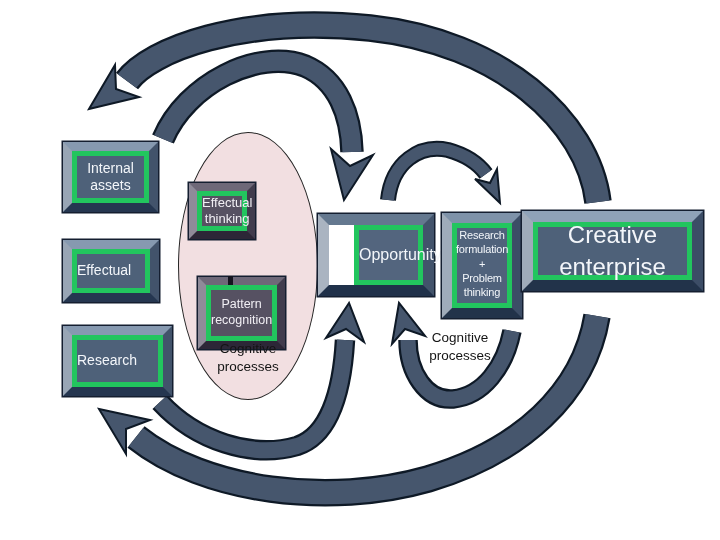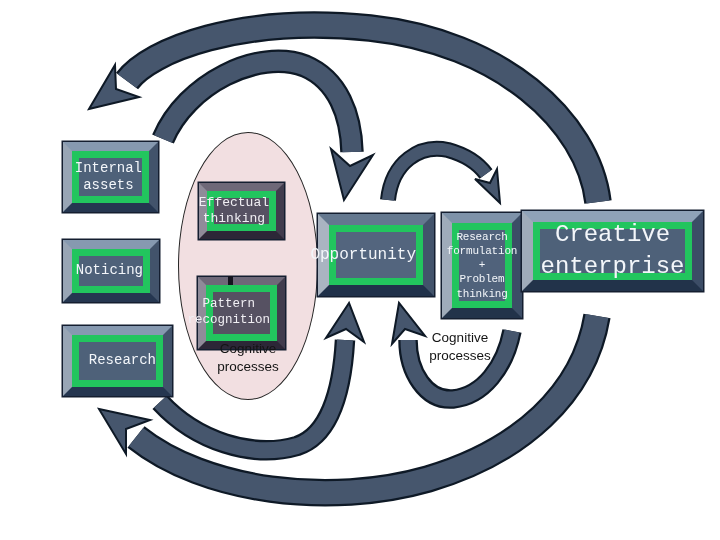--- a/index.html
+++ b/index.html
@@ -7,28 +7,28 @@
     position:relative;width:720px;height:540px;background:#ffffff;
     overflow:hidden;font-family:"Liberation Sans", sans-serif;
   }
   #arrow-layer{position:absolute;left:0;top:0;z-index:1;}
   .au{fill:none;stroke:#0e1926;stroke-linecap:butt;}
   .ab{fill:none;stroke:#46566d;stroke-linecap:butt;}
   .ah{fill:#46566d;stroke:#0e1926;stroke-width:2;stroke-linejoin:miter;}
 
   .bbox{position:absolute;z-index:3;box-sizing:border-box;
         box-shadow:0 0 0 1.5px #141e30;}
-  .bbox .inner{width:100%;height:100%;box-sizing:border-box;border:7px solid #22c55e;
-        display:flex;align-items:center;justify-content:flex-end;text-align:center;
-        line-height:1.25;font-family:Liberation Mono, monospace;}
+  .bbox .inner{width:100%;height:100%;box-sizing:border-box;border:5px solid #22c55e;
+        display:flex;align-items:center;justify-content:flex-start;text-align:center;
+        line-height:1.25;}
   .blue{border:9px solid;border-color:#8699b0 #42536b #253650 #98a5b5;}
   .blue .inner{background:#4e6179;color:#f3f6fa;font-size:14px;}
   .purple{border:8px solid;border-color:#6e6878 #413c4d #2c2737 #8f8b99;}
   .purple .inner{background:#565162;color:#f1eff4;font-size:13px;}
-  .opp{border:11px solid;border-color:#64788f #42536b #20314a #aab4c1;}
+  .opp{border:11px solid;border-color:#64788f #42536b #20314a #aab4c1;padding-left:25px;}
   .opp .inner{background:#53657e;color:#f3f6fa;font-size:16px;}
   .prob{border:10px solid;border-color:#7e92a9 #3c4d66 #22334a #9fabba;}
   .prob .inner{background:#50627b;color:#f3f6fa;font-size:11px;letter-spacing:-0.2px;
         line-height:1.3;flex-direction:column;}
   .prob .inner span{display:block;}
   .creat{border:11px solid;border-color:#8fa2b8 #3c4d66 #22334a #9fabba;}
   .creat .inner{background:#4e6179;color:#f3f6fa;font-size:24px;line-height:1.35;}
 
   #ellipse{position:absolute;left:178px;top:132px;width:140px;height:268px;z-index:2;
         background:#f2dfe1;border:1.6px solid #262626;border-radius:50%;box-sizing:border-box;}
@@ -84,31 +84,31 @@
   <div id="ellipse"></div>
 
   <div class="bbox blue" style="left:63px;top:142px;width:95px;height:70px">
     <div class="inner">
         <span>Internal assets</span>
       </div>
   </div>
 
   <div class="bbox blue" style="left:63px;top:240px;width:96px;height:62px">
     <div class="inner">
-        <span>Noticing</span>
+        <span>Effectual</span>
       </div>
   </div>
 
   <div class="bbox blue" style="left:63px;top:326px;width:109px;height:70px">
     <div class="inner">
         <span>Research</span>
       </div>
   </div>
 
-  <div class="bbox purple" style="left:199px;top:183px;width:85px;height:56px">
+  <div class="bbox purple" style="left:189px;top:183px;width:66px;height:56px">
     <div class="inner">
         <span>Effectual thinking</span>
       </div>
   </div>
 
   <div id="pattern-notch"></div>
 
   <div class="bbox purple" style="left:198px;top:277px;width:87px;height:72px">
     <div class="inner" style="font-size:12.5px">
         <span>Pattern recognition</span>

